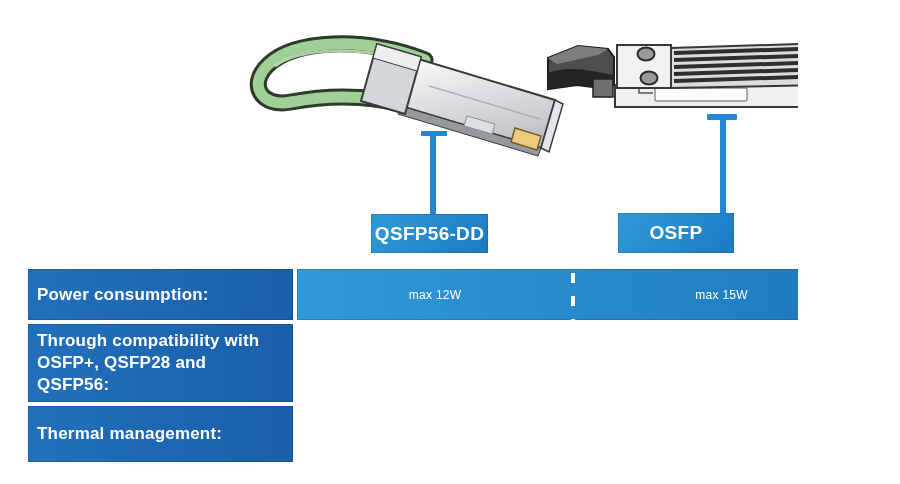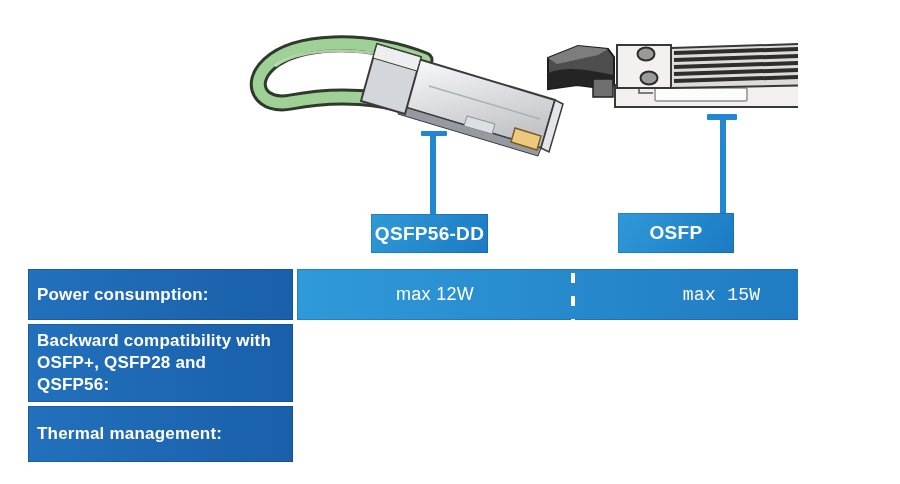--- a/index.html
+++ b/index.html
@@ -23,27 +23,27 @@
 
   
   .tbl{position:absolute;left:28px;top:269px;width:842px;height:193px;
        display:grid;grid-template-columns:265px 4px 1fr;
        grid-template-rows:51px 4px 78px 4px 56px;}
   .lbl{grid-column:1;display:flex;flex-direction:column;justify-content:center;
        padding-left:9px;padding-right:16px;color:#fff;font-size:17px;font-weight:700;
        line-height:1.28;letter-spacing:.2px;
        background:linear-gradient(90deg,#2270bc 0%,#1a5fa9 100%);
        box-shadow:inset 0 0 0 1px rgba(5,35,75,.22);}
-  .val{grid-column:3;position:relative;display:flex;color:#fff;font-size:18px;
+  .val{grid-column:3;position:relative;display:flex;color:#fff;font-size:12px;
        background:linear-gradient(90deg,#2f9ad9 0%,#1e77bf 100%);
        box-shadow:inset 0 0 0 1px rgba(5,35,75,.18);}
   .r1{grid-row:1}.r2{grid-row:3}.r3{grid-row:5}
   .v1,.v2{display:flex;align-items:center;justify-content:center;letter-spacing:.3px;}
   .v1{width:48.2%;}
-  .v2{flex:1;font-family:Liberation Mono, monospace;}
+  .v2{flex:1;}
   .divider{position:absolute;left:calc(48.2% - 2px);width:4px;top:4px;bottom:0;
            background:repeating-linear-gradient(180deg,#ffffff 0px,#ffffff 10px,
                       rgba(255,255,255,0) 10px,rgba(255,255,255,0) 23px);}
 </style>
 </head>
 <body>
 
 <div class="stage">
 
   <svg style="left:245px;top:0;" width="335" height="170" viewBox="0 0 335 170">
@@ -114,21 +114,21 @@
     <div class="lbl r1">
       <span>Power consumption:</span>
     </div>
     <div class="val r1">
       <span class="v1">max 12W</span>
       <div class="divider"></div>
       <span class="v2">max 15W</span>
     </div>
 
     <div class="lbl r2">
-      <span>Backward compatibility with</span>
+      <span>Through compatibility with</span>
       <span>OSFP+, QSFP28 and QSFP56:</span>
     </div>
 
     <div class="lbl r3">
       <span>Thermal management:</span>
     </div>
 
   </div>
 </div>
 

